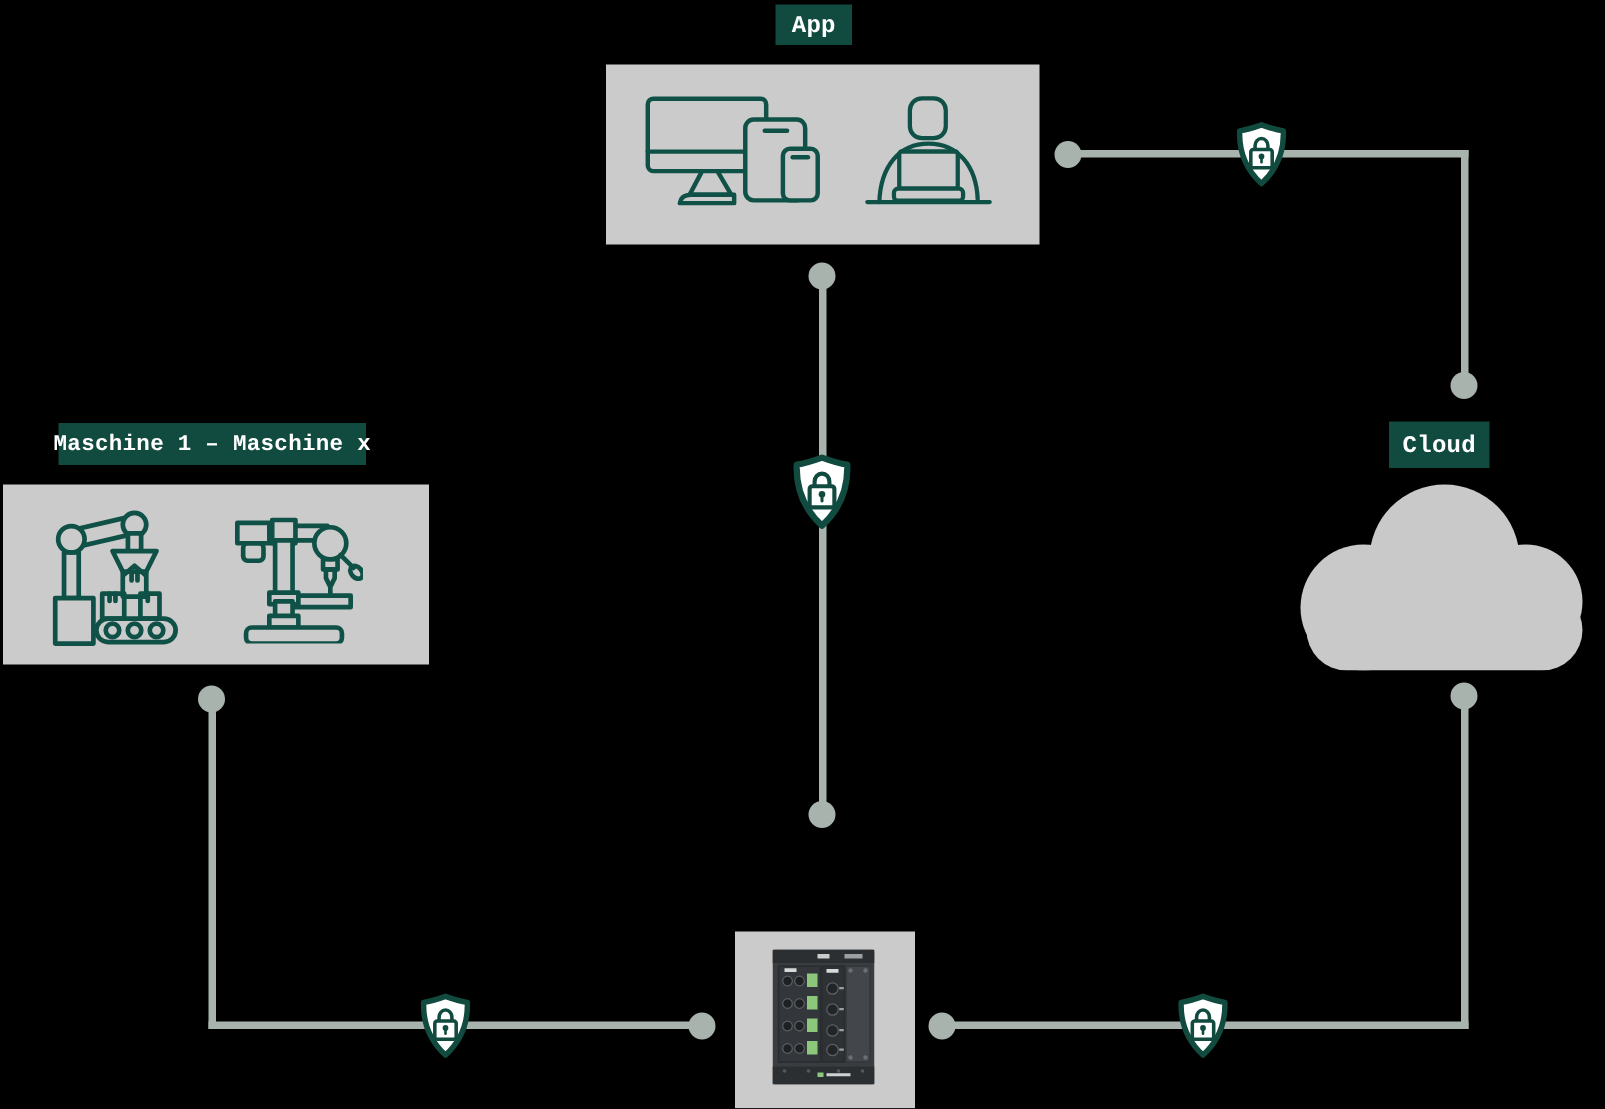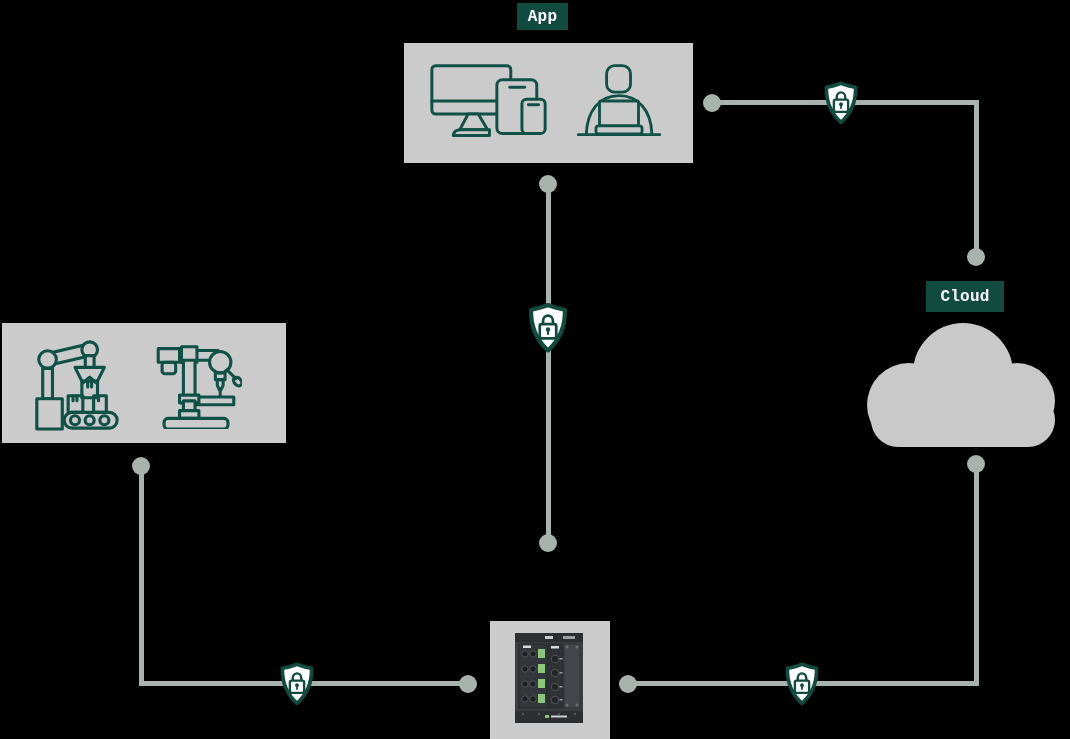--- a/index.html
+++ b/index.html
@@ -72,20 +72,21 @@
     </svg>
     <svg style="position:absolute;left:170px;top:19px;" width="90" height="78" viewBox="0 0 100 88">
       <path class="icon-stroke" d="M13 82 C14 55 28 38 50 38 C72 38 86 55 87 80"></path>
       <rect class="icon-stroke-fill" x="28" y="44" width="44" height="28" rx="2"></rect>
       <rect class="icon-stroke-fill" x="24" y="72" width="52" height="9" rx="3"></rect>
       <path class="icon-stroke" d="M4 82 H96"></path>
       <rect class="icon-stroke-fill" x="36" y="4" width="27" height="30" rx="9"></rect>
     </svg>
   </div>
 
+  <div class="label" id="lbl-machines" style="left:39px;top:282px;width:205px;height:28px;font-size:15px;">Maschine 1 – Maschine x</div>
 
   <div class="node" id="box-machines" style="left:2px;top:323px;width:284px;height:120px;">
     <svg style="position:absolute;left:28px;top:15px;" width="90" height="93" viewBox="0 0 90 95">
       <path class="icon-stroke-fill" d="M15.6 16.2 L58.6 6.2 L61.4 17.8 L18.4 27.8 Z"></path>
       <circle class="icon-stroke-fill" cx="17" cy="22" r="9"></circle>
       <circle class="icon-stroke-fill" cx="60" cy="12" r="8"></circle>
       <rect class="icon-stroke-fill" x="55.5" y="18" width="9" height="13"></rect>
       <path class="icon-stroke-fill" d="M45 30 L75 30 L67 46 L60 40 L53 46 Z"></path>
       <rect class="icon-stroke" x="52" y="44" width="16" height="17"></rect>
       <path class="icon-stroke" d="M58 44 V50 M62 44 V50"></path>
@@ -112,21 +113,21 @@
       <rect class="icon-stroke-fill" x="30" y="10" width="16" height="16"></rect>
       <rect class="icon-stroke-fill" x="32" y="24" width="12" height="40"></rect>
       <rect class="icon-stroke-fill" x="44" y="62" width="40" height="8"></rect>
       <rect class="icon-stroke-fill" x="28" y="60" width="20" height="8"></rect>
       <rect class="icon-stroke-fill" x="32" y="66" width="12" height="12"></rect>
       <rect class="icon-stroke-fill" x="28" y="76" width="20" height="8"></rect>
       <rect class="icon-stroke-fill" x="12" y="84" width="66" height="11" rx="4"></rect>
     </svg>
   </div>
 
-  <div class="label" id="lbl-cloud" style="left:926px;top:281px;width:78px;height:31px;font-size:16px;">Cloud</div>
+  <div class="label" id="lbl-cloud" style="left:926px;top:281px;width:67px;height:31px;font-size:16px;">Cloud</div>
 
   <svg style="position:absolute;left:859px;top:321px;" width="206" height="126" viewBox="0 0 206 126">
     <circle class="cloud-fill" cx="50" cy="84" r="42"></circle>
     <circle class="cloud-fill" cx="104" cy="52" r="50"></circle>
     <circle class="cloud-fill" cx="158" cy="80" r="38"></circle>
     <rect class="cloud-fill" x="12" y="72" width="184" height="54" rx="27"></rect>
   </svg>
 
 
   <div class="node" id="box-gateway" style="left:490px;top:621px;width:120px;height:118px;">

